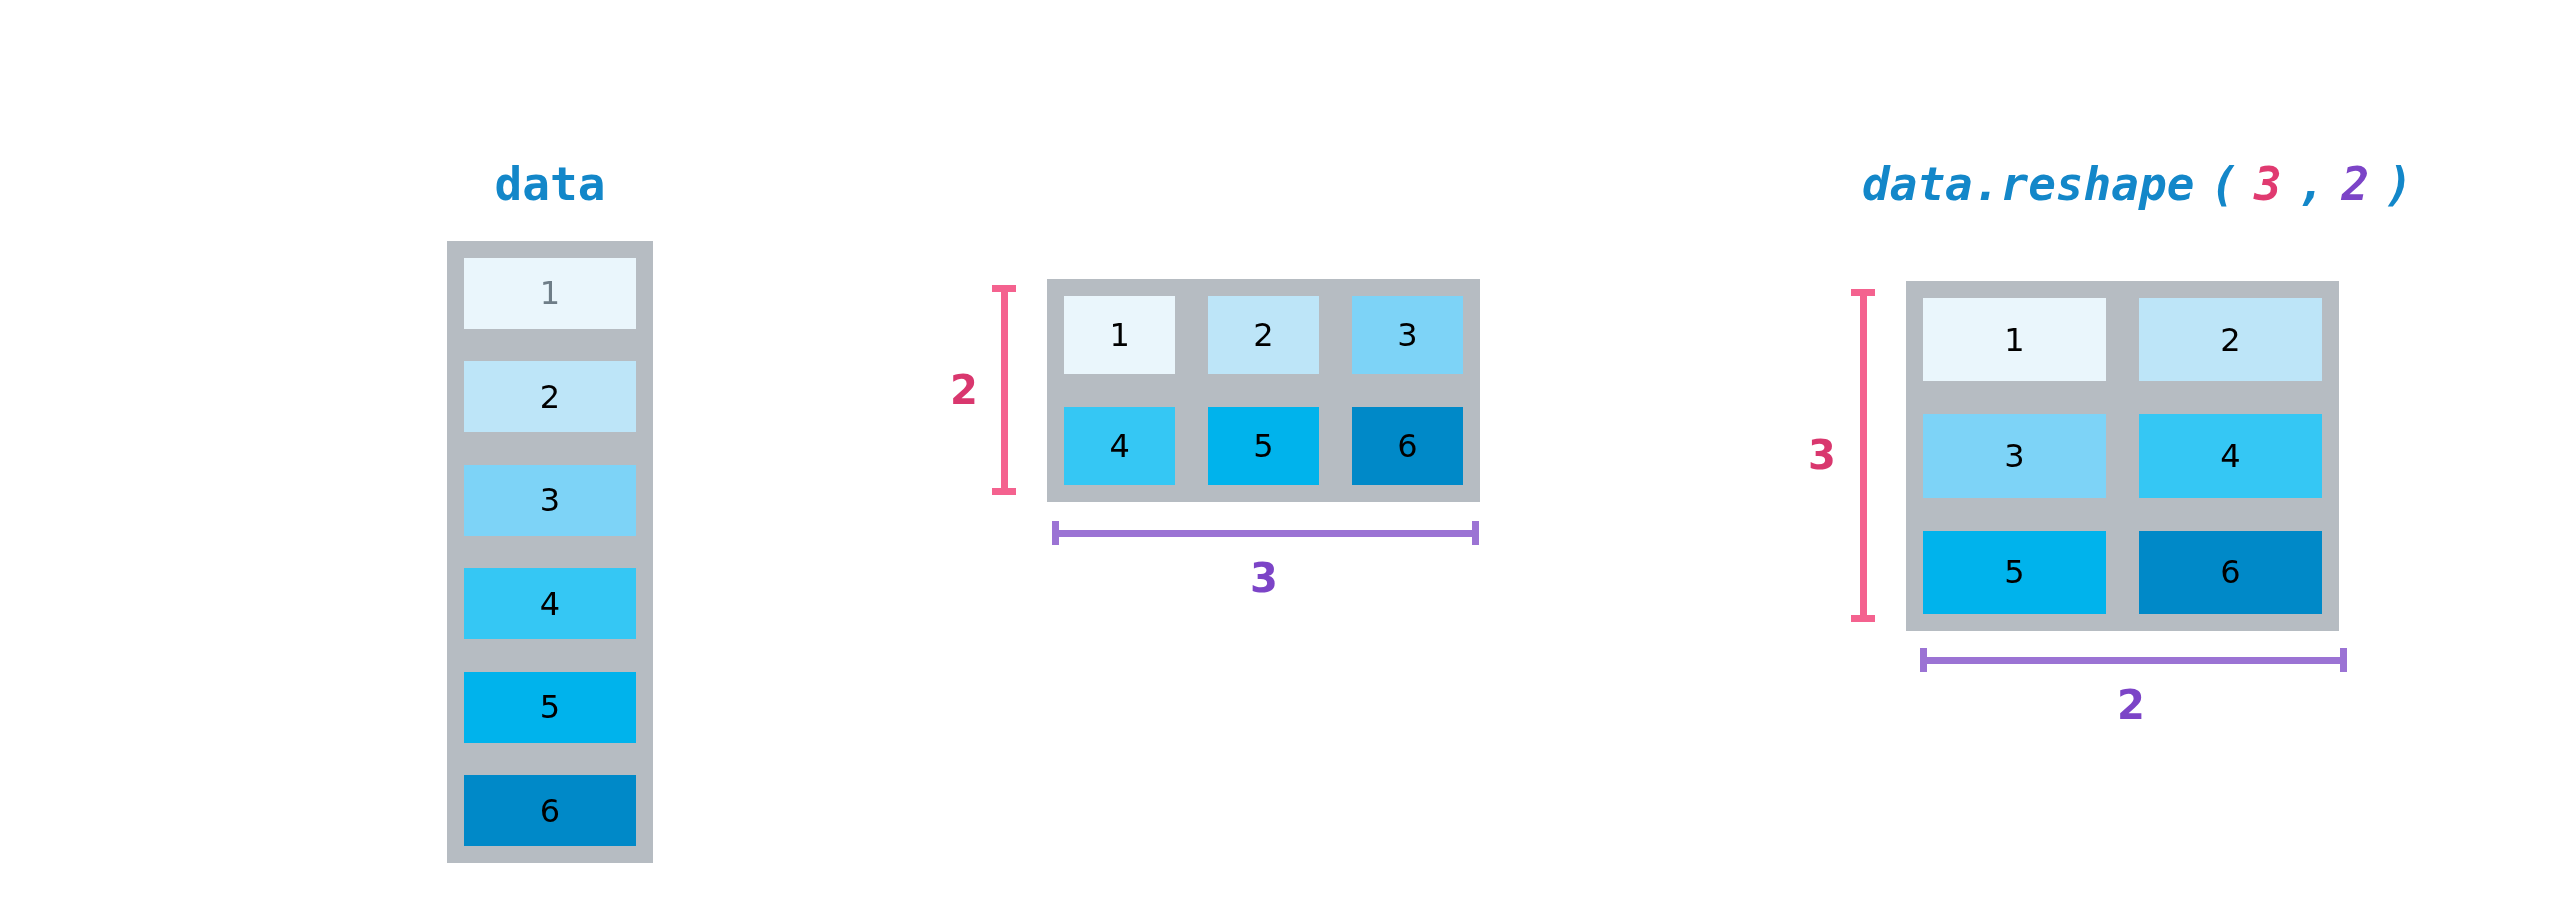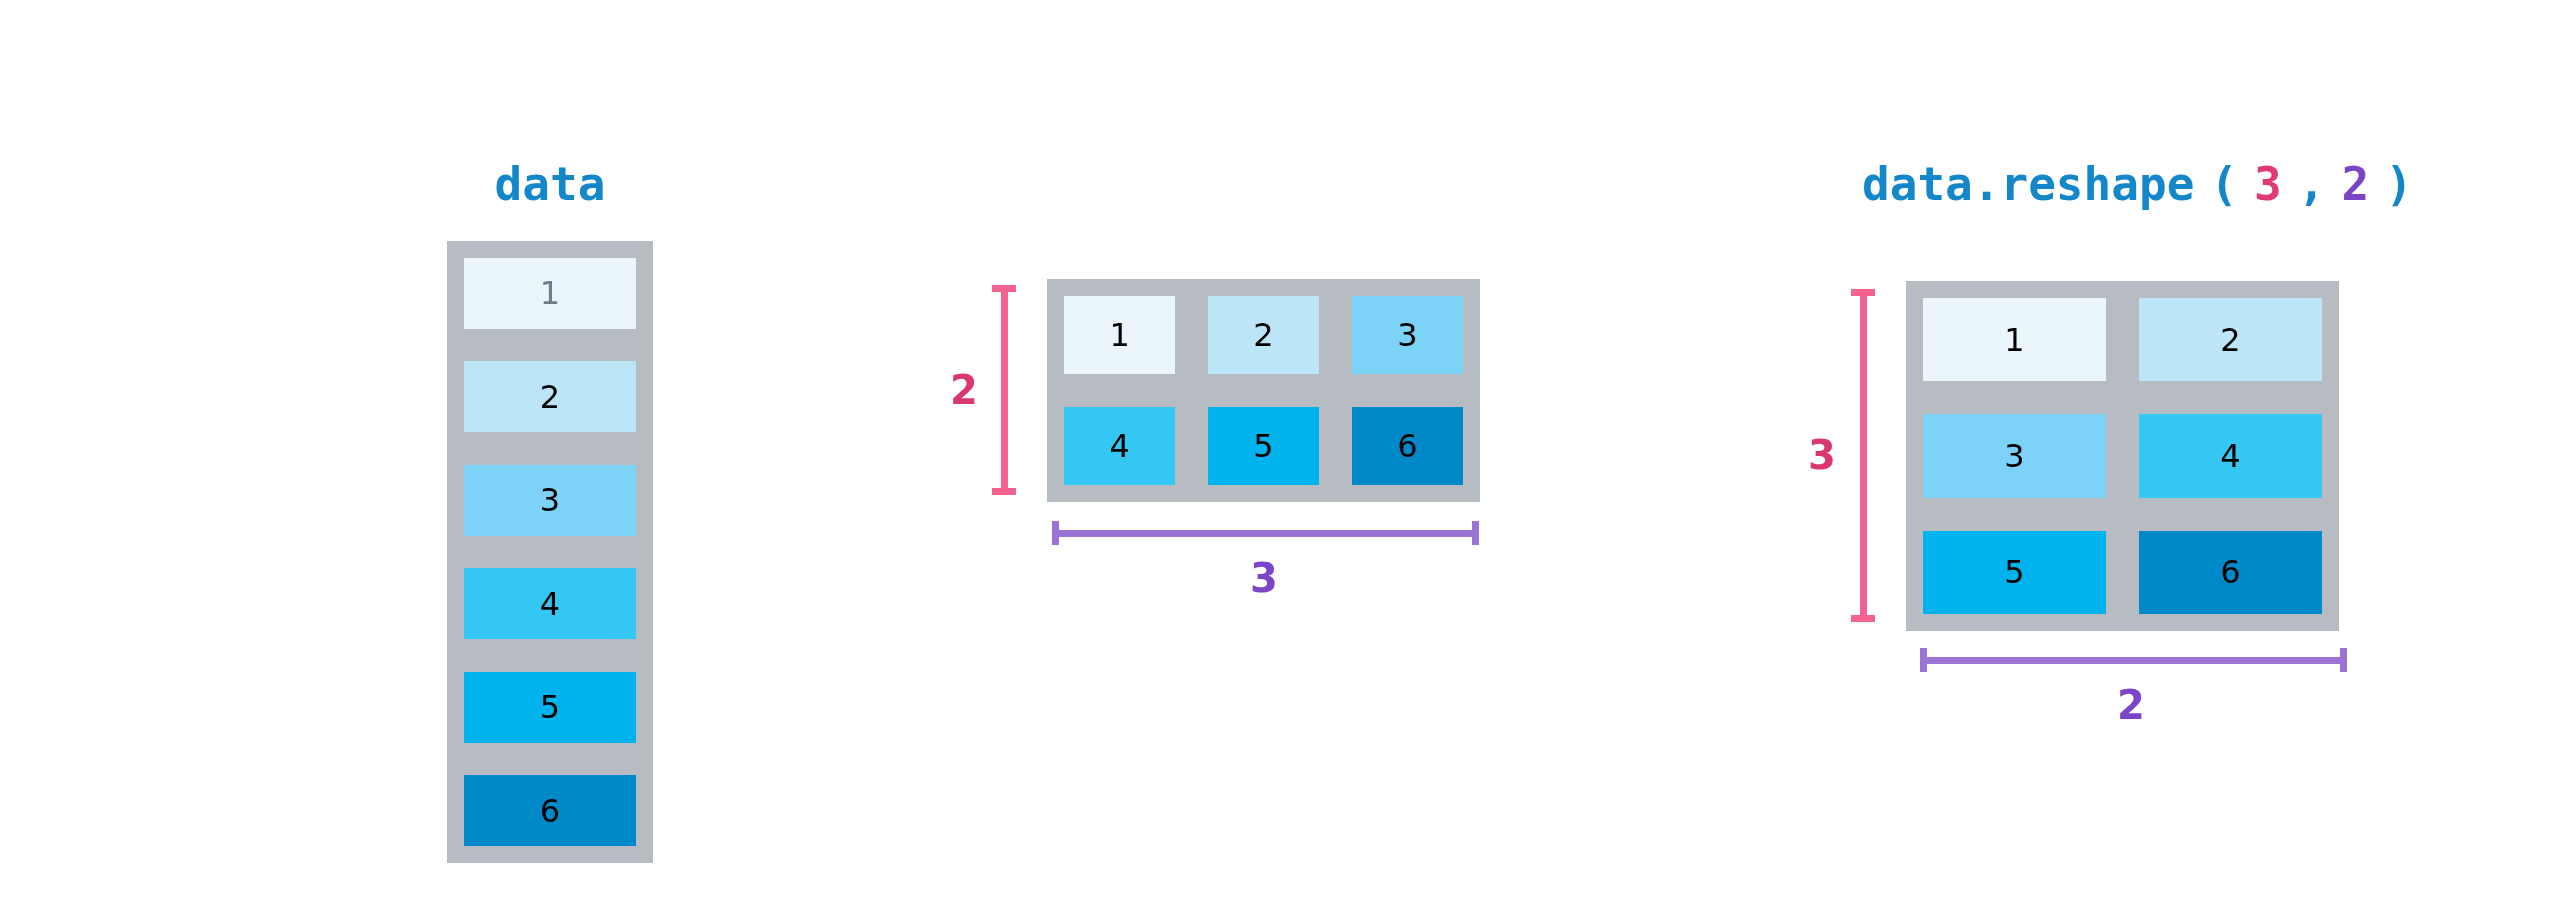--- a/index.html
+++ b/index.html
@@ -94,21 +94,21 @@
   
   #title-r23       { left: 922px; top: 97px; }
   #grid-r23        { left: 983px; top: 215px; width: 433px; height: 223px;
                      grid-template-columns: repeat(3, 1fr); grid-template-rows: repeat(2, 1fr); }
   #vbracket-r23    { left: 937px; top: 221px; width: 7.2px; height: 210px; }
   #dimlabel-r23    { left: 886px; top: 306px; }
   #hbracket-r23    { left: 988px; top: 466px; width: 427px; height: 7.2px; }
   #dimlabel-r23-w  { left: 1186px; top: 494px; }
 
   
-  #title-r32       { left: 1782px; top: 97px; }
+  #title-r32       { left: 1782px; top: 97px; font-style: italic; }
   #grid-r32        { left: 1842px; top: 217px; width: 433px; height: 350px;
                      grid-template-columns: repeat(2, 1fr); grid-template-rows: repeat(3, 1fr); }
   #vbracket-r32    { left: 1796px; top: 225px; width: 7.2px; height: 333px; }
   #dimlabel-r32    { left: 1744px; top: 371px; }
   #hbracket-r32    { left: 1856px; top: 593px; width: 427px; height: 7.2px; }
   #dimlabel-r32-w  { left: 2053px; top: 621px; }
 </style>
 </head>
 <body>
 

